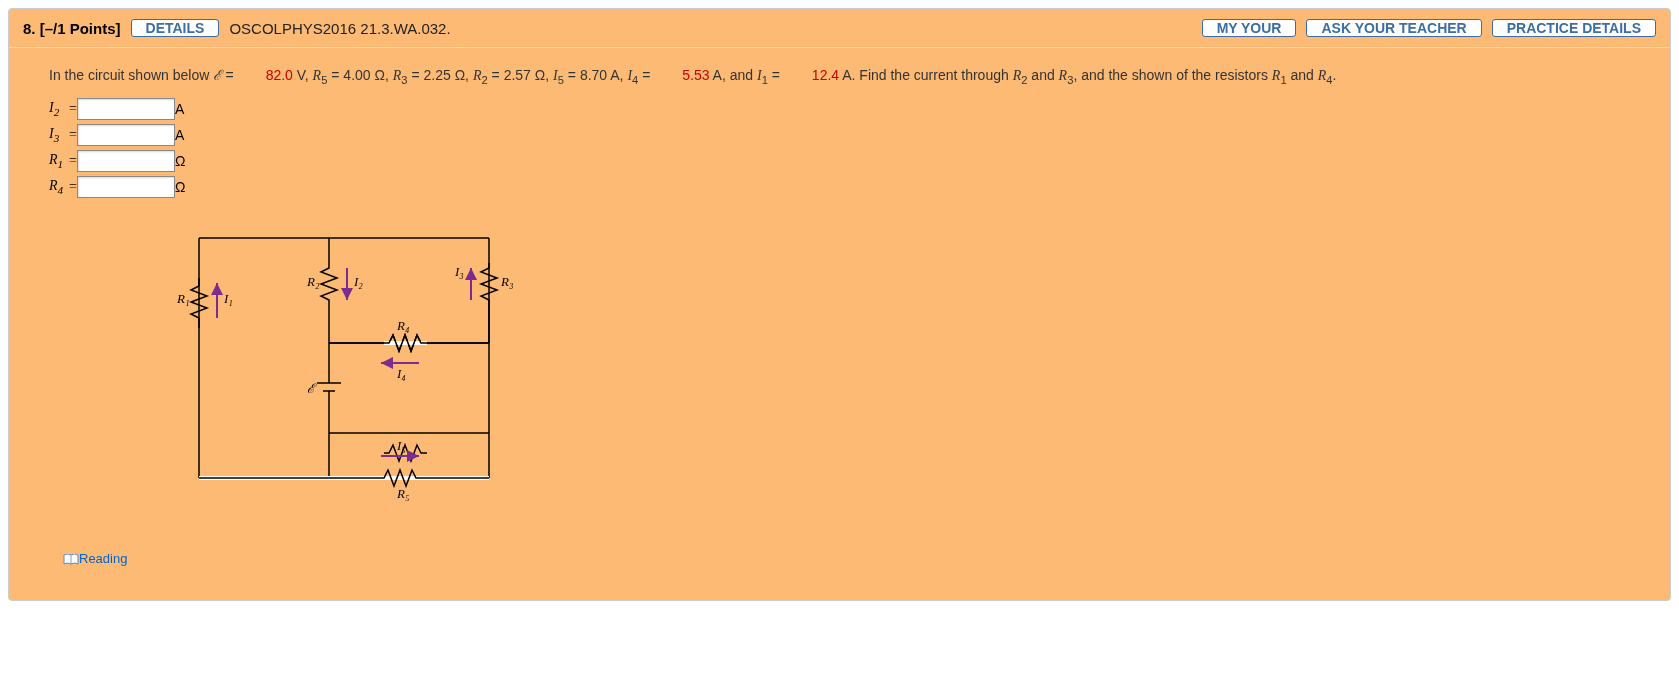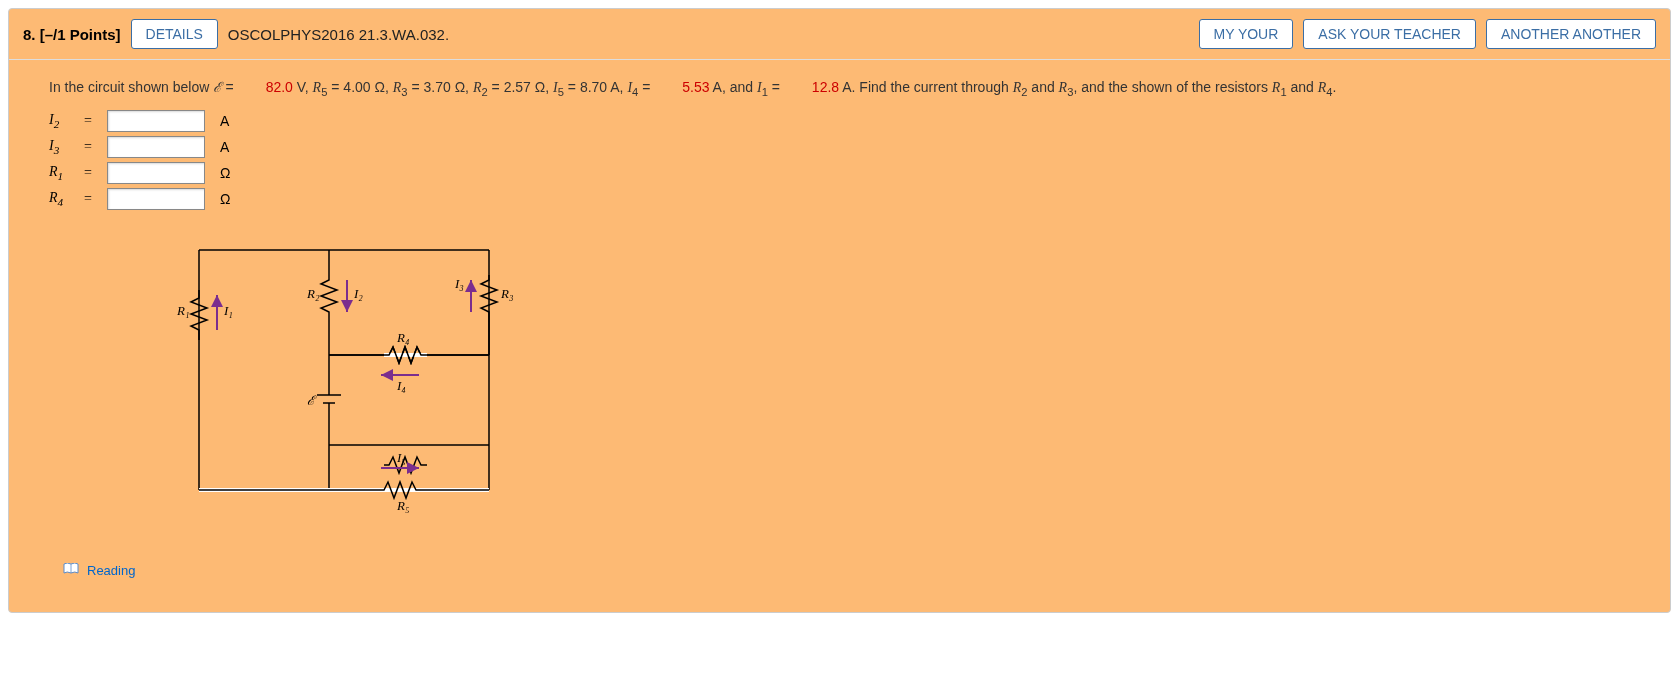--- a/index.html
+++ b/index.html
@@ -22,23 +22,23 @@
     gap: 10px;
   }
   .q-points {
     font-weight: bold;
     font-size: 15px;
   }
   .btn-outline {
     border: 1px solid #3b6ea5;
     color: #3b6ea5;
     background: #fff;
-    padding: 6px 14px;
+    padding: 0 14px;
     border-radius: 3px;
-    font-weight: normal;
+    font-weight: bold;
     font-size: 14px;
     cursor: pointer;
     white-space: nowrap;
   }
   .source-id {
     font-weight: normal;
     font-size: 15px;
     color: #222;
   }
   .spacer { flex: 1; }
@@ -51,21 +51,21 @@
   }
   .problem-statement .red { color: #c00; padding-left: 28px; }
   .problem-statement i { font-style: italic; font-family: 'Times New Roman', serif; }
   .sub { font-size: 0.8em; vertical-align: sub; }
   .answer-rows {
     margin-top: 8px;
   }
   .answer-row {
     display: flex;
     align-items: center;
-    gap: 15px;
+    gap: 0;
     margin: 4px 0;
     font-family: 'Times New Roman', serif;
   }
   .answer-row .lbl {
     display:inline-block;
     min-width: 20px;
     font-style: italic;
   }
   .answer-row input[type="text"] {
     width: 90px;
@@ -88,22 +88,21 @@
   .additional-header {
     background: #e5e1f0;
     padding: 8px 14px;
     font-weight: bold;
     color: #333;
     font-size: 13px;
   }
   .additional-body {
     padding: 10px 14px;
     display: flex;
-    align-items: flex-start;
-    gap: 8px;
+    align-items: flex-end;
   }
   .additional-body a {
     color: #0066cc;
     text-decoration: none;
     font-size: 13px;
   }
   .book-icon {
     display:inline-block;
     width: 16px; height: 12px;
     position: relative;
@@ -115,38 +114,38 @@
 
 <div class="question-container">
 
   <div class="question-header">
     <span class="q-points">8. [–/1 Points]</span>
     <button class="btn-outline">DETAILS</button>
     <span class="source-id">OSCOLPHYS2016 21.3.WA.032.</span>
     <span class="spacer"></span>
     <button class="btn-outline">MY YOUR</button>
     <button class="btn-outline">ASK YOUR TEACHER</button>
-    <button class="btn-outline">ANOTHER ANOTHER</button>
+    <button class="btn-outline">PRACTICE DETAILS</button>
   </div>
 
   <div class="question-body">
 
     <div class="problem-statement">
       <span>In the circuit shown below </span>
       <i>ℰ</i>
       <span> = </span>
       <span class="red">82.0</span>
       <span> V,  </span>
 
       <i>R</i><span class="sub">5</span><span> = 4.00 Ω,  </span>
-      <i>R</i><span class="sub">3</span><span> = 3.70 Ω,  </span>
+      <i>R</i><span class="sub">3</span><span> = 2.25 Ω,  </span>
       <i>R</i><span class="sub">2</span><span> = 2.57 Ω,  </span>
       <i>I</i><span class="sub">5</span><span> = 8.70 A,  </span>
       <i>I</i><span class="sub">4</span><span> = </span><span class="red">5.53</span><span> A,  and  </span>
-      <i>I</i><span class="sub">1</span><span> = </span><span class="red">12.8</span><span> A.  Find the current through </span>
+      <i>I</i><span class="sub">1</span><span> = </span><span class="red">12.4</span><span> A.  Find the current through </span>
       <i>R</i><span class="sub">2</span><span> and </span>
       <i>R</i><span class="sub">3</span><span>, and the shown of the resistors </span>
       <i>R</i><span class="sub">1</span><span> and </span>
       <i>R</i><span class="sub">4</span><span>.</span>
     </div>
 
     <div class="answer-rows">
       <div class="answer-row">
         <span class="lbl"><i>I</i><span class="sub">2</span></span>
         <span>=</span>

